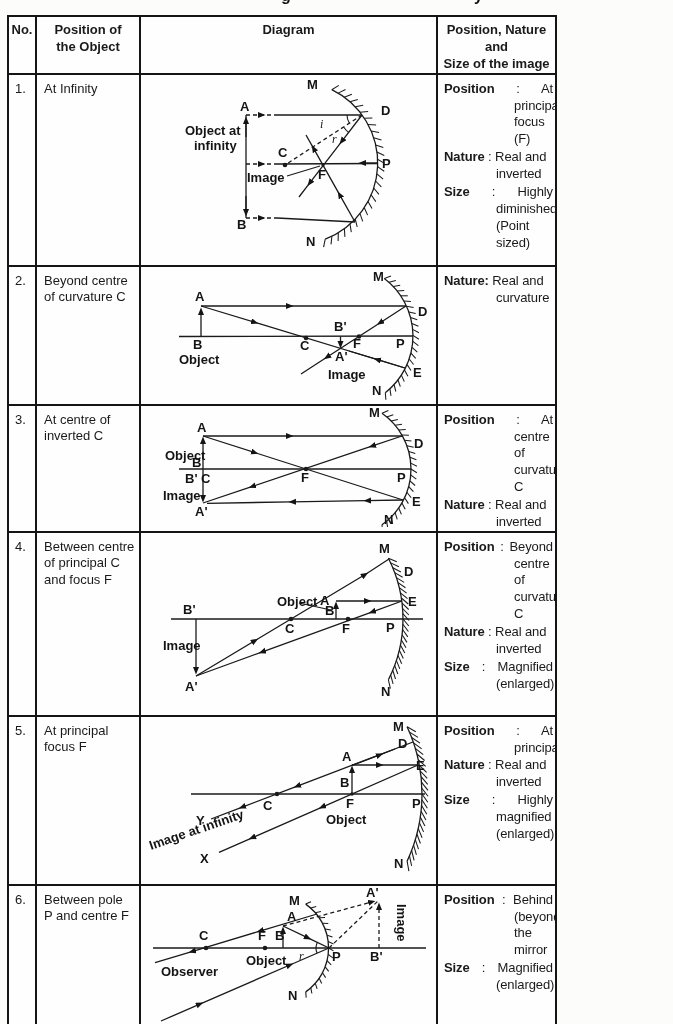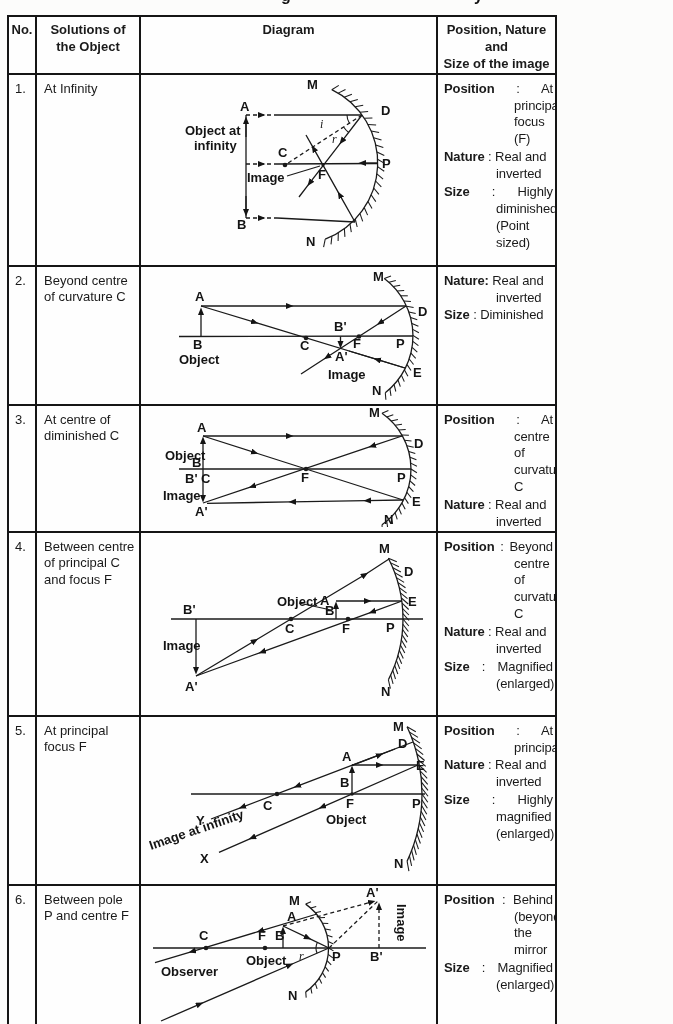--- a/index.html
+++ b/index.html
@@ -43,21 +43,21 @@
 
 <div class="topfrags">
   <span class="frag" style="left:281px">g</span>
   <span class="frag" style="left:474px">y</span>
 </div>
 
 <div class="tbl">
 
   <div class="trow" style="min-height:37px;">
     <div class="cell hcell">No.</div>
-    <div class="cell hcell">Solutions of
+    <div class="cell hcell">Position of
 the Object</div>
     <div class="cell hcell">Diagram</div>
     <div class="cell hcell">Position, Nature and
 Size of the image</div>
   </div>
 
   <div class="trow" style="height:190px;">
     <div class="cell ncell">1.</div>
     <div class="cell pcell">At Infinity</div>
     <div class="cell">
@@ -181,28 +181,27 @@
         <text class="dlab" x="193" y="64">B'</text>
         <text class="dlab" x="194" y="94">A'</text>
         <text class="dlab" x="212" y="81">F</text>
         <text class="dlab" x="255" y="81">P</text>
         <text class="dlab" x="187" y="112">Image</text>
         <text class="dlab" x="272" y="110">E</text>
         <text class="dlab" x="231" y="128">N</text>
       </svg>
     </div>
     <div class="cell rcell">
-      <div class="rl rl-nat"><b>Nature:</b><span> Real and inverted</span></div>
-      <div class="rl rl-size"><b>Size</b><span> :  Diminished</span></div>
+      <div class="rl rl-nat"><b>Nature:</b><span> Real and curvature</span></div>
     </div>
   </div>
 
   <div class="trow" style="height:125px;">
     <div class="cell ncell">3.</div>
-    <div class="cell pcell">At centre of diminished C</div>
+    <div class="cell pcell">At centre of inverted C</div>
     <div class="cell">
       <svg width="295" height="121" viewBox="0 0 295 121">
         <path class="ln" d="M241,7.3 A68 68 0 0 1 241,118.7"></path>
         <g class="hatch">
             <line x1="241.0" y1="7.3" x2="247.4" y2="4.6"></line>
             <line x1="245.7" y1="10.9" x2="252.3" y2="8.8"></line>
             <line x1="250.1" y1="14.9" x2="256.9" y2="13.4"></line>
             <line x1="254.1" y1="19.3" x2="261.0" y2="18.3"></line>
             <line x1="257.7" y1="24.0" x2="264.7" y2="23.6"></line>
             <line x1="260.9" y1="29.0" x2="267.9" y2="29.2"></line>

